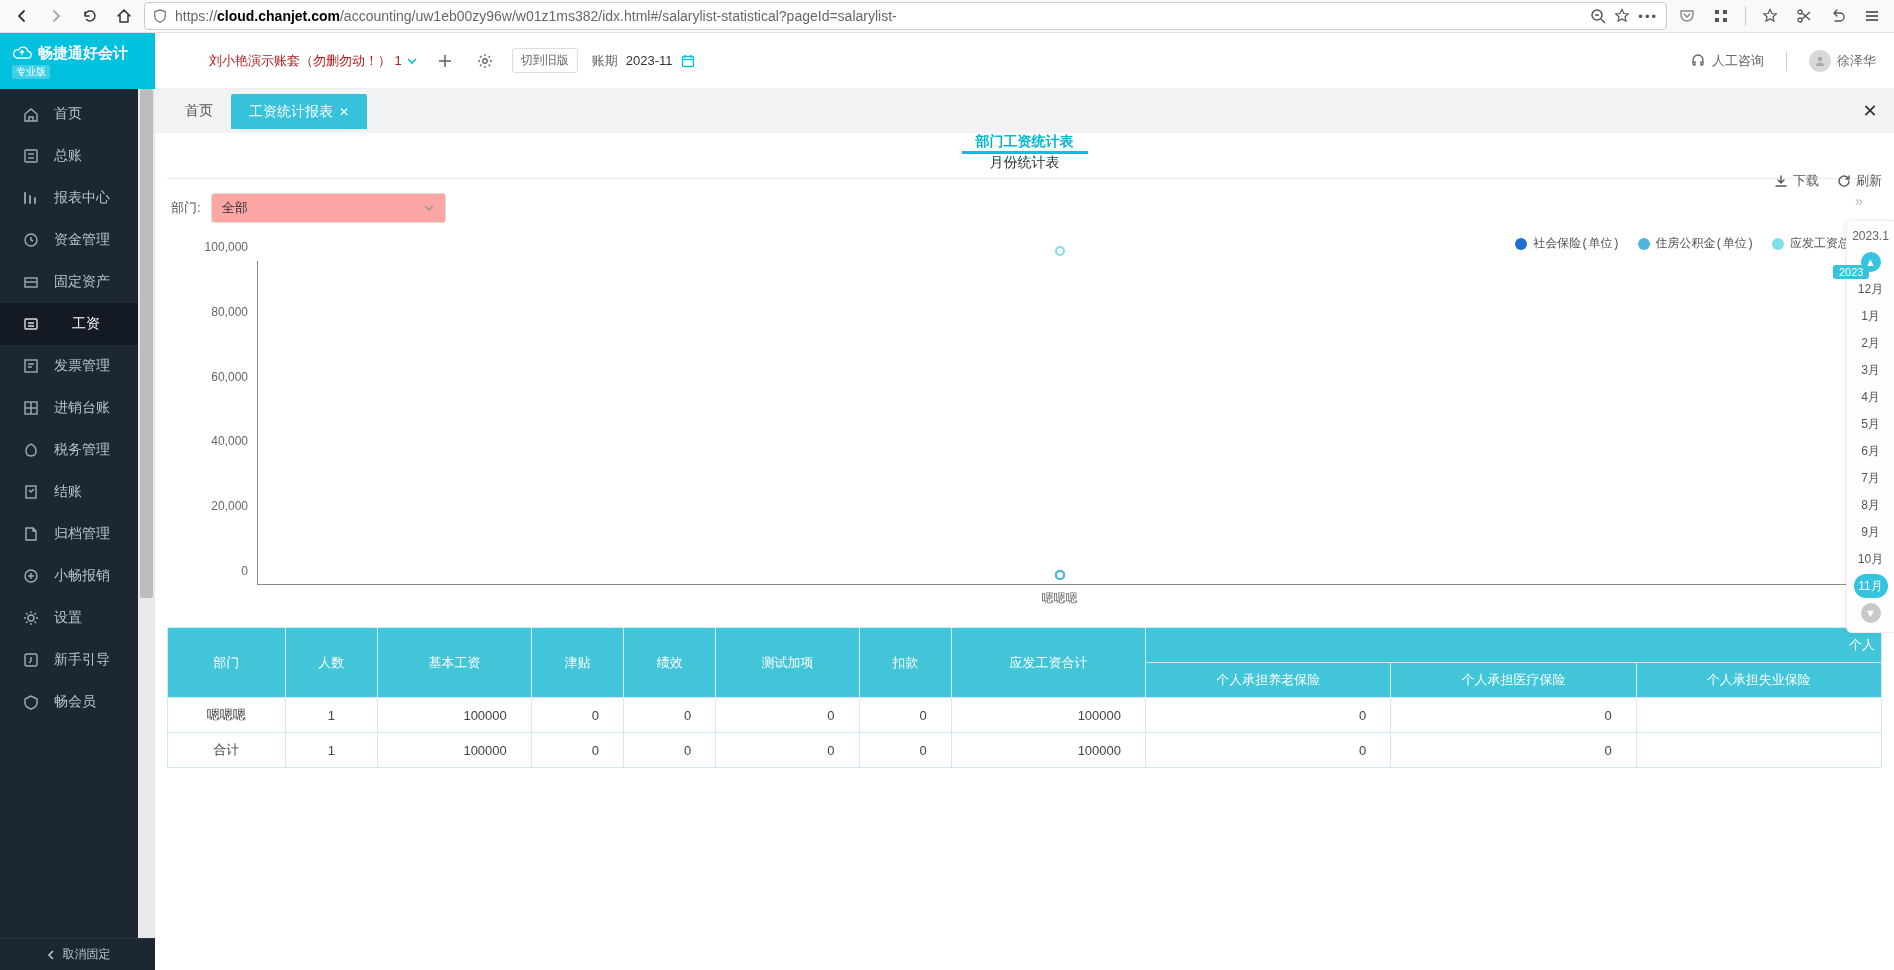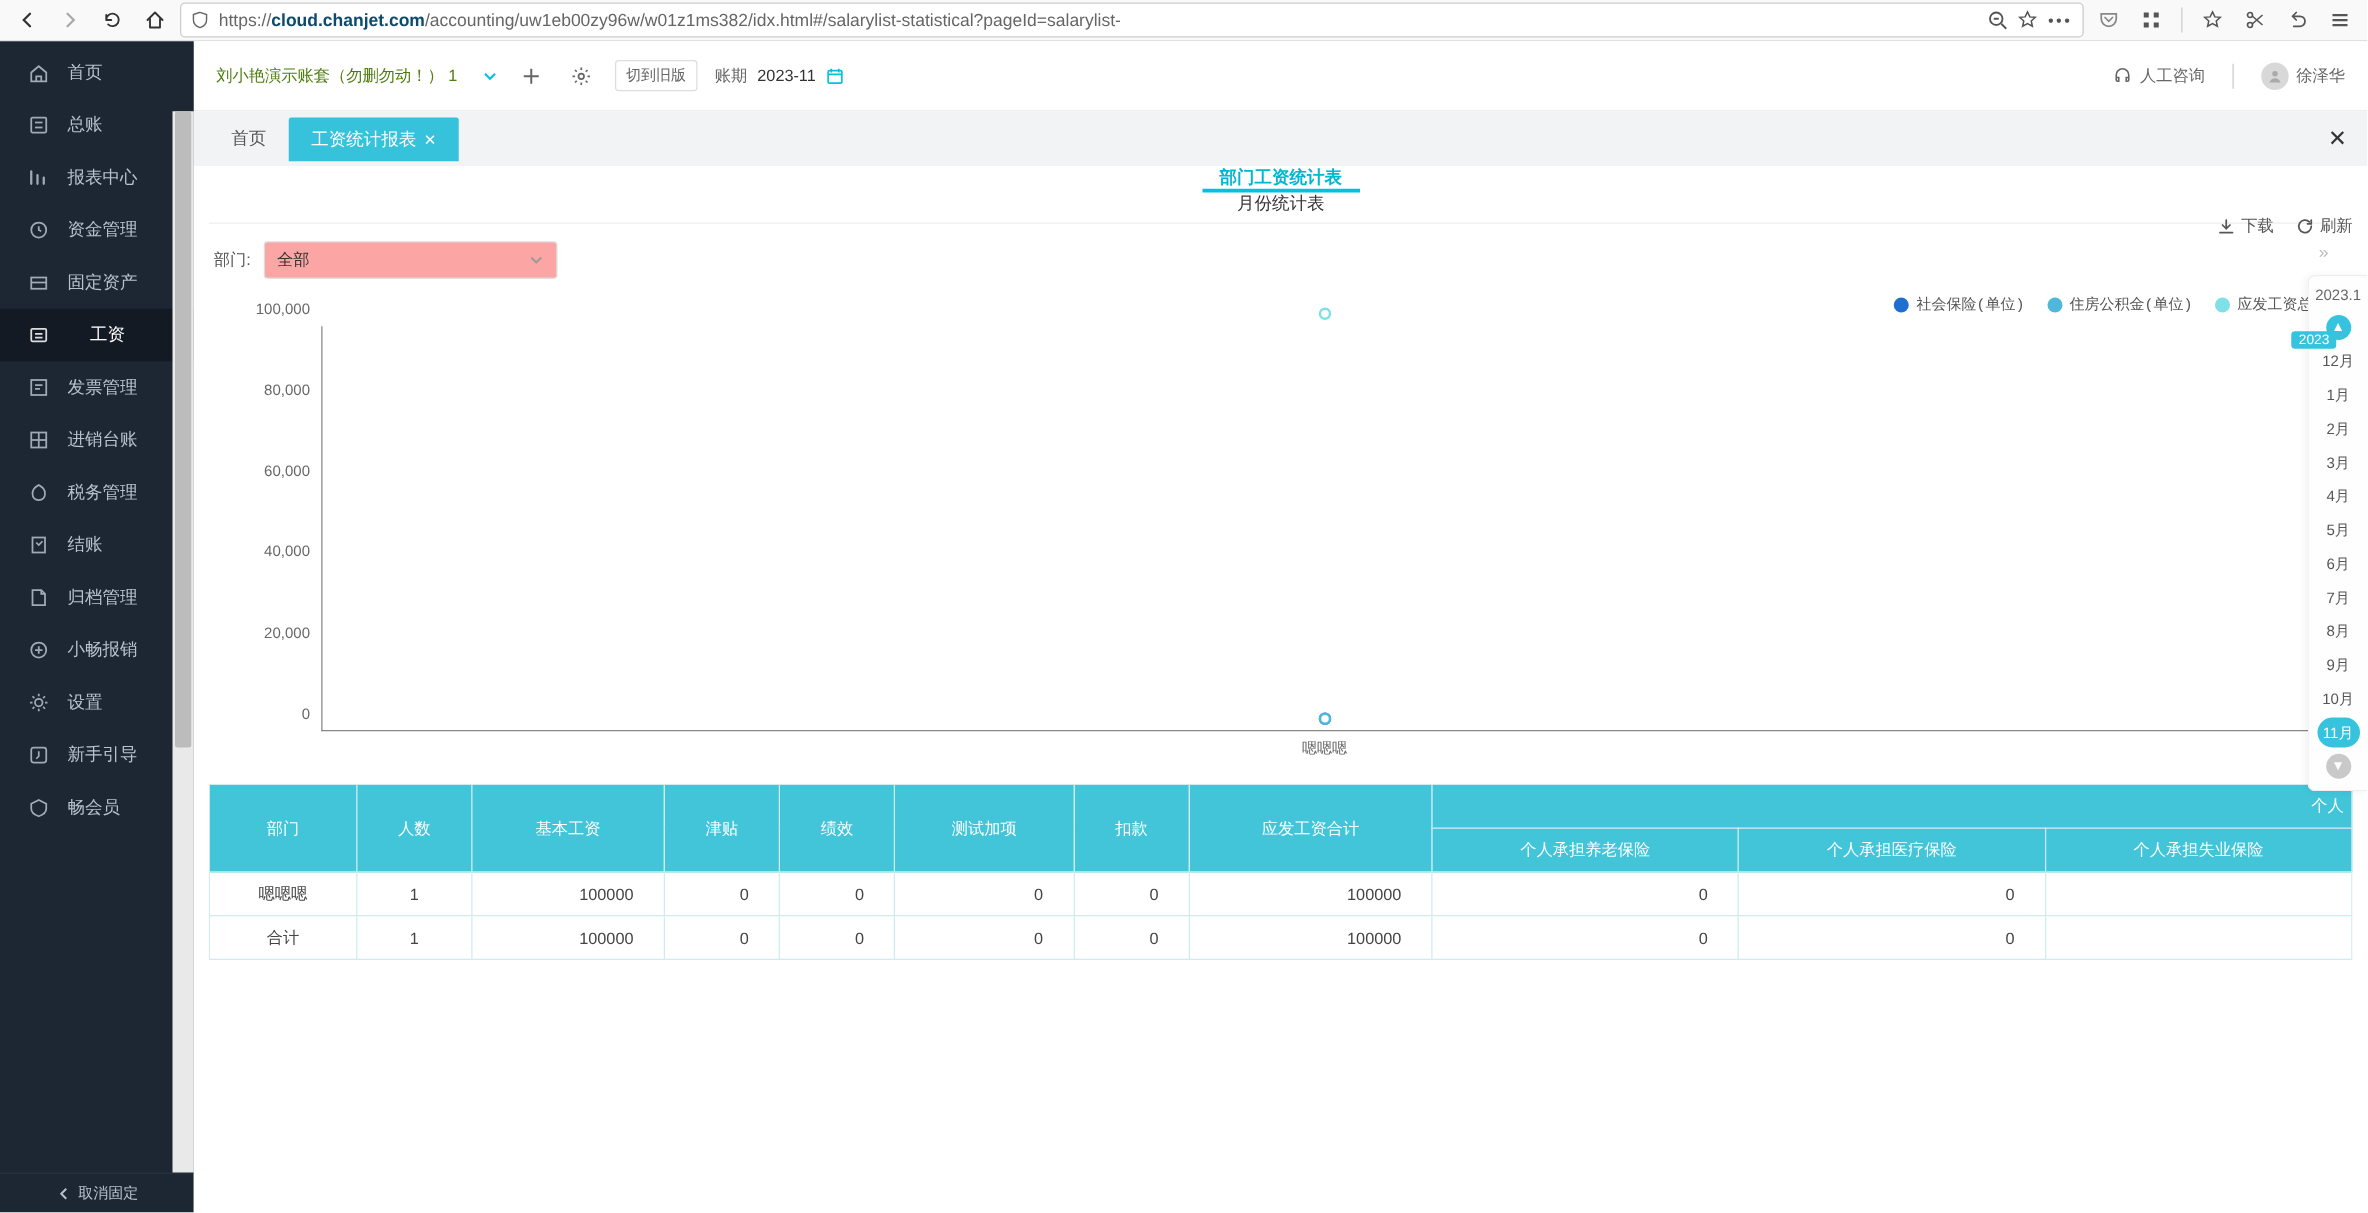--- a/index.html
+++ b/index.html
@@ -4,21 +4,21 @@
   <style>
     * { margin: 0; padding: 0; box-sizing: border-box; }
     body { font-family: "Microsoft YaHei", Arial, sans-serif; font-size: 13px; color: #333; background: #fff; overflow: hidden; }
 
     
     .browser-bar { height: 33px; background: #f9f9fa; border-bottom: 1px solid #e0e0e0; display: flex; align-items: center; padding: 0 8px; gap: 6px; }
     .browser-bar .nav-btn { width: 28px; height: 28px; display: flex; align-items: center; justify-content: center; color: #5a5a5a; cursor: pointer; border-radius: 4px; }
     .url-wrap { flex: 1; height: 28px; background: #fff; border: 1px solid #ccc; border-radius: 4px; display: flex; align-items: center; padding: 0 8px; gap: 8px; color: #666; white-space: nowrap; overflow: hidden; }
     .url-wrap .shield { color: #666; }
     .url-wrap .url { flex: 1; overflow: hidden; text-overflow: ellipsis; font-size: 14px; }
-    .url-wrap .url b { color: #0c4a6e; font-weight: 600; margin-top: 28px; }
+    .url-wrap .url b { color: #000000; font-weight: 600; margin-top: 28px; }
     .browser-right { display: flex; align-items: center; gap: 6px; }
     .vdiv { width: 1px; height: 20px; background: #ccc; margin: 0 4px; }
 
     
     .app { display: flex; height: calc(100vh - 33px); }
 
     
     .sidebar { width: 155px; background: #1d2733; color: #b8c2cc; display: flex; flex-direction: column; position: relative; }
     .logo { height: 56px; background: #00c1de; color: #fff; display: flex; flex-direction: column; align-items: flex-start; justify-content: center; padding-left: 12px; }
     .logo-row { display: flex; align-items: center; gap: 6px; font-size: 15px; font-weight: 600; }
@@ -29,21 +29,21 @@
     .side-item.active { background: #131a24; color: #fff; gap: 32px; }
     .side-scrollbar { position: absolute; right: 0; top: 56px; width: 17px; bottom: 32px; background: #e9e9e9; }
     .side-scrollbar-thumb { position: absolute; left: 2px; right: 2px; top: 0; height: 60%; background: #bcbcbc; border-radius: 2px; }
     .side-bottom { height: 32px; border-top: 1px solid #2a3542; display: flex; align-items: center; justify-content: center; gap: 6px; color: #b8c2cc; font-size: 12px; cursor: pointer; }
 
     
     .main { flex: 1; display: flex; flex-direction: column; min-width: 0; }
 
     
     .topbar { height: 56px; background: #fff; border-bottom: 1px solid #eee; display: flex; align-items: center; padding: 0 18px; gap: 14px; }
-    .account-sel { display: flex; align-items: center; gap: 20px; color: #4d7c0f; }
+    .account-sel { display: flex; align-items: center; gap: 4px; color: #b91c1c; margin-left: 36px; }
     .account-sel .txt { max-width: 220px; white-space: nowrap; overflow: hidden; text-overflow: ellipsis; }
     .account-sel .arrow { color: #00c1de; font-size: 14px; }
     .icon-btn { width: 26px; height: 26px; display: flex; align-items: center; justify-content: center; color: #666; cursor: pointer; }
     .chip { border: 1px solid #ddd; border-radius: 3px; padding: 3px 8px; color: #666; font-size: 12px; cursor: pointer; }
     .period { display: flex; align-items: center; gap: 8px; color: #666; }
     .period .val { color: #333; }
     .period .cal { color: #00c1de; }
     .topbar-spacer { flex: 1; }
     .top-right { display: flex; align-items: center; gap: 18px; color: #666; }
     .top-right .item { display: flex; align-items: center; gap: 6px; cursor: pointer; }
@@ -189,20 +189,29 @@
           <line x1="2" y1="8" x2="14" y2="8" stroke="#555" stroke-width="1.8"></line>
           <line x1="2" y1="12" x2="14" y2="12" stroke="#555" stroke-width="1.8"></line>
         </svg>
       </div>
   </div>
 </div>
 
 <div class="app">
 
   <div class="sidebar">
+    <div class="logo">
+      <div class="logo-row">
+        <svg width="20" height="20" viewBox="0 0 24 24">
+            <path d="M7 18a5 5 0 1 1 .8-9.9A6 6 0 0 1 19 10a4 4 0 0 1 0 8H7z M12 9v5m0-5-2 2m2-2 2 2" stroke="#fff" stroke-width="1.6" fill="none" stroke-linecap="round"></path>
+          </svg>
+        <span>畅捷通好会计</span>
+      </div>
+      <span class="logo-sub">专业版</span>
+    </div>
     <div class="side-scroll" id="side-list">
         <div class="side-item">
           <span class="ico">
             <svg width="18" height="18" viewBox="0 0 18 18">
               <path d="M3 9l6-5 6 5v7H3z M7 16v-4h4v4" stroke="currentColor" stroke-width="1.4" fill="none"></path>
             </svg>
           </span>
           <span>首页</span>
         </div>
         <div class="side-item">

